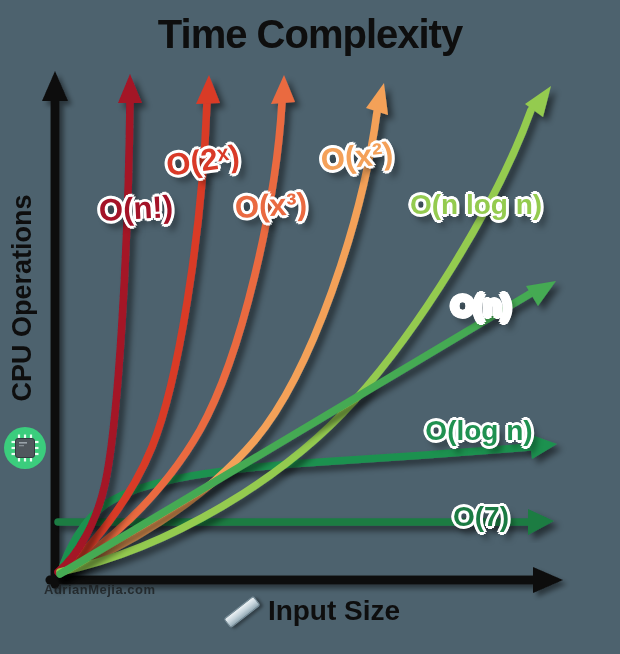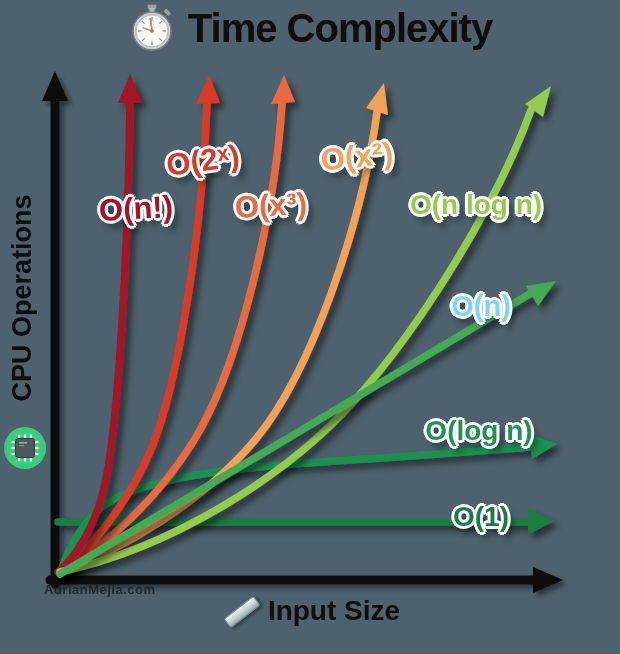--- a/index.html
+++ b/index.html
@@ -5,21 +5,21 @@
   html,body{margin:0;padding:0;}
   body{font-family:"Liberation Sans","DejaVu Sans",sans-serif;}
   #stage{
     position:relative;width:620px;height:654px;overflow:hidden;
     background:#4d626e;
   }
   #chart-svg{position:absolute;left:0;top:0;z-index:1;}
   
   .title-row{
     position:absolute;left:0;top:2px;width:100%;height:52px;
-    display:flex;align-items:center;justify-content:center;gap:12px;z-index:5;
+    display:flex;align-items:center;justify-content:center;gap:12px;z-index:5;flex-direction:column;
   }
   .title-text{
     font-size:40px;font-weight:700;letter-spacing:-1px;color:#0e0e0e;
   }
   
   .y-axis-label{
     position:absolute;left:22px;top:298px;z-index:5;white-space:nowrap;
     transform:translate(-50%,-50%) rotate(-90deg);
     font-size:27px;font-weight:700;color:#0e0e0e;
   }
@@ -174,21 +174,21 @@
   <div class="curve-label" style="left: 136px; top: 209px; font-size: 31px; transform: translate(-50%, -50%) rotate(-3deg); color: rgb(164, 19, 40);">O(n!)</div>
 
   <div class="curve-label" style="left: 203px; top: 161px; font-size: 31px; transform: translate(-50%, -50%) rotate(-8deg); color: rgb(217, 58, 40);">O(2ˣ)</div>
 
   <div class="curve-label" style="left: 271px; top: 206px; font-size: 31px; transform: translate(-50%, -50%) rotate(-3deg); color: rgb(234, 106, 65);">O(x³)</div>
 
   <div class="curve-label" style="left: 357px; top: 157px; font-size: 31px; transform: translate(-50%, -50%) rotate(-6deg); color: rgb(244, 161, 89);">O(x²)</div>
 
   <div class="curve-label" style="left: 476px; top: 205px; font-size: 28px; color: rgb(148, 203, 79); text-align: center;">O(n log n)</div>
 
-  <div class="curve-label" style="left: 481px; top: 306px; font-size: 29px; color: #7dd3fc;">O(n)</div>
+  <div class="curve-label" style="left: 481px; top: 306px; font-size: 29px; color: #ffffff;">O(n)</div>
 
   <div class="curve-label" style="left: 479px; top: 431px; font-size: 28px; color: rgb(31, 145, 80);">O(log n)</div>
 
-  <div class="curve-label" style="left: 481px; top: 517px; font-size: 28px; color: rgb(27, 123, 67);">O(1)</div>
+  <div class="curve-label" style="left: 481px; top: 517px; font-size: 28px; color: rgb(27, 123, 67);">O(7)</div>
 
   <div class="watermark">AdrianMejia.com</div>
 
 </div>
 
 </body></html>

